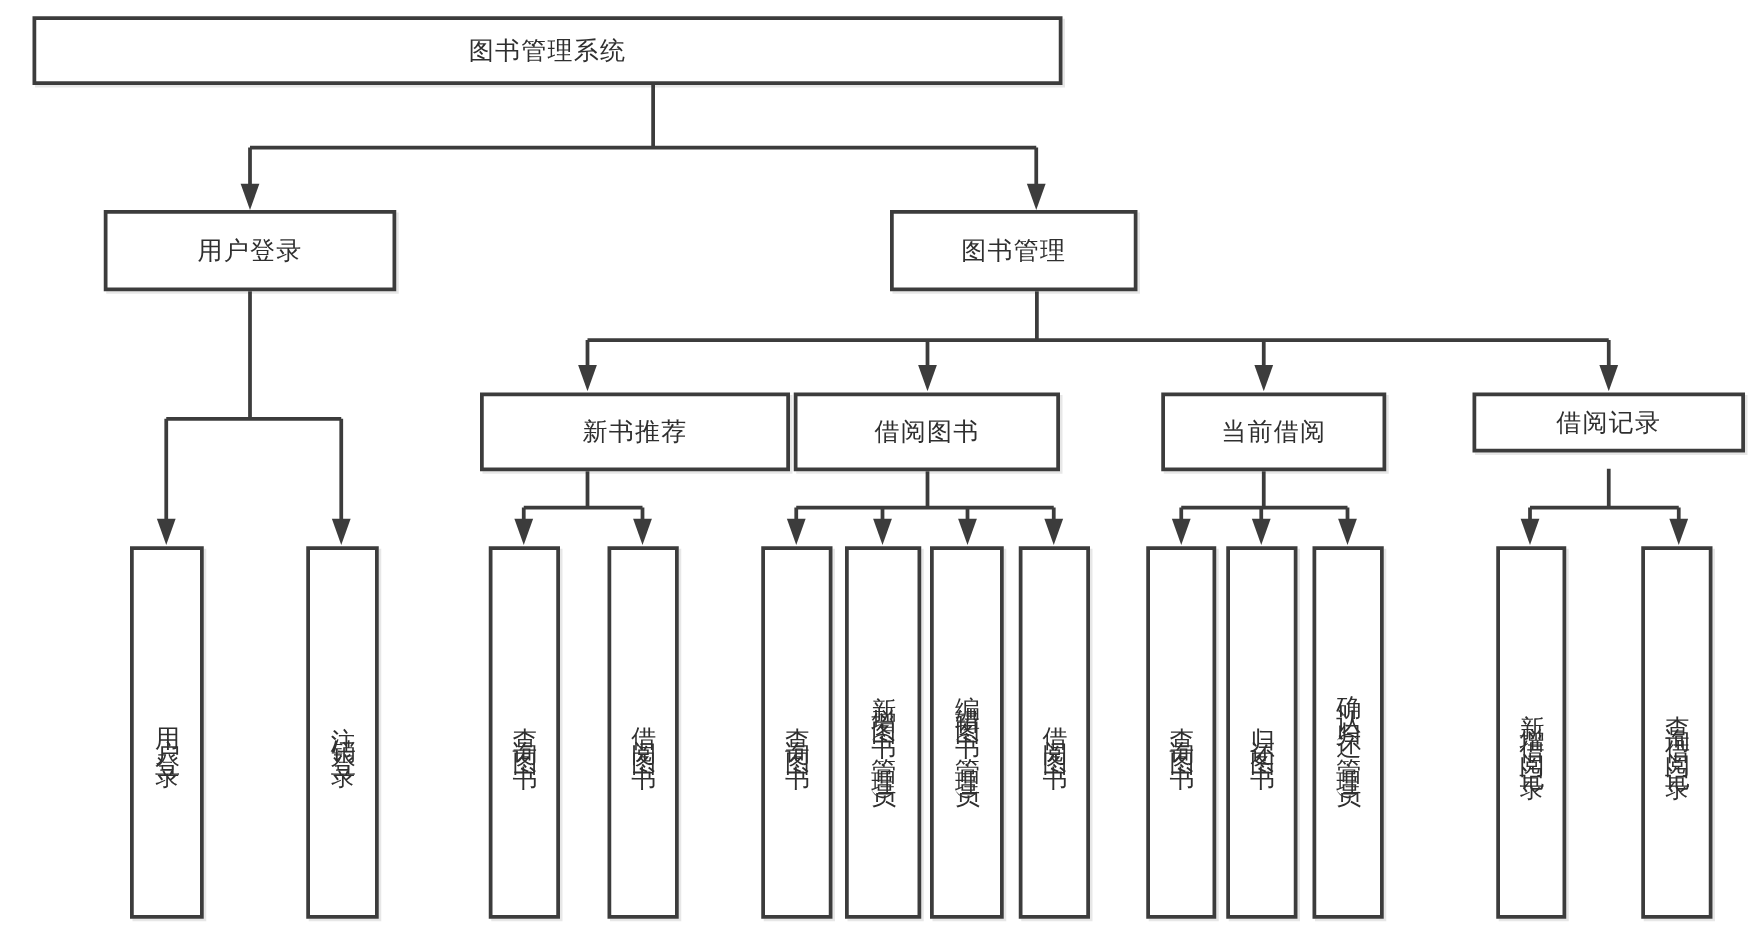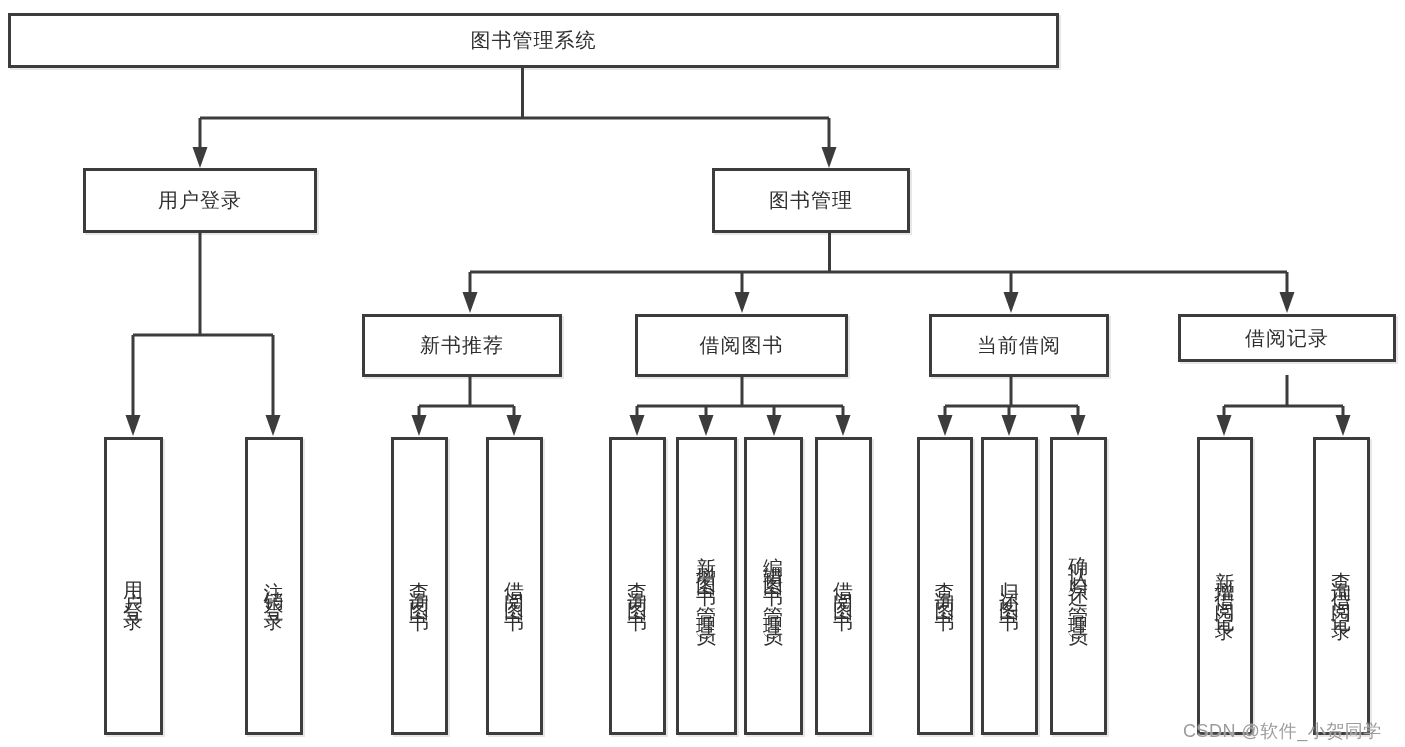--- a/index.html
+++ b/index.html
@@ -91,32 +91,32 @@
       <polygon points="766.5,415 781.5,415 774,436"></polygon>
       <polygon points="835.5,415 850.5,415 843,436"></polygon>
       <polygon points="937.5,415 952.5,415 945,436"></polygon>
       <polygon points="1001.5,415 1016.5,415 1009,436"></polygon>
       <polygon points="1070.5,415 1085.5,415 1078,436"></polygon>
       <polygon points="1216.5,415 1231.5,415 1224,436"></polygon>
       <polygon points="1335.5,415 1350.5,415 1343,436"></polygon>
     </g>
   </svg>
 
-  <div class="node h" style="left:8px;top:13px;width:1051px;height:55px">
+  <div class="node h" style="left:26px;top:13px;width:824px;height:55px">
     <span>图书管理系统</span>
   </div>
 
   <div class="node h" style="left:83px;top:168px;width:234px;height:65px">
     <span>用户登录</span>
   </div>
   <div class="node h" style="left:712px;top:168px;width:198px;height:65px">
     <span>图书管理</span>
   </div>
 
-  <div class="node h" style="left:362px;top:314px;width:200px;height:63px">
+  <div class="node h" style="left:384px;top:314px;width:248px;height:63px">
     <span>新书推荐</span>
   </div>
   <div class="node h" style="left:635px;top:314px;width:213px;height:63px">
     <span>借阅图书</span>
   </div>
   <div class="node h" style="left:929px;top:314px;width:180px;height:63px">
     <span>当前借阅</span>
   </div>
   <div class="node h" style="left:1178px;top:314px;width:218px;height:48px">
     <span>借阅记录</span>
@@ -159,15 +159,14 @@
     <span>确认归还（管理员）</span>
   </div>
 
   <div class="node v" style="left:1197px;top:437px;width:56px;height:298px">
     <span>新增借阅记录</span>
   </div>
   <div class="node v" style="left:1313px;top:437px;width:57px;height:298px">
     <span>查询借阅记录</span>
   </div>
 
-  <div class="watermark">CSDN @软件_小贺同学</div>
 
 </div>
 
 </body></html>

